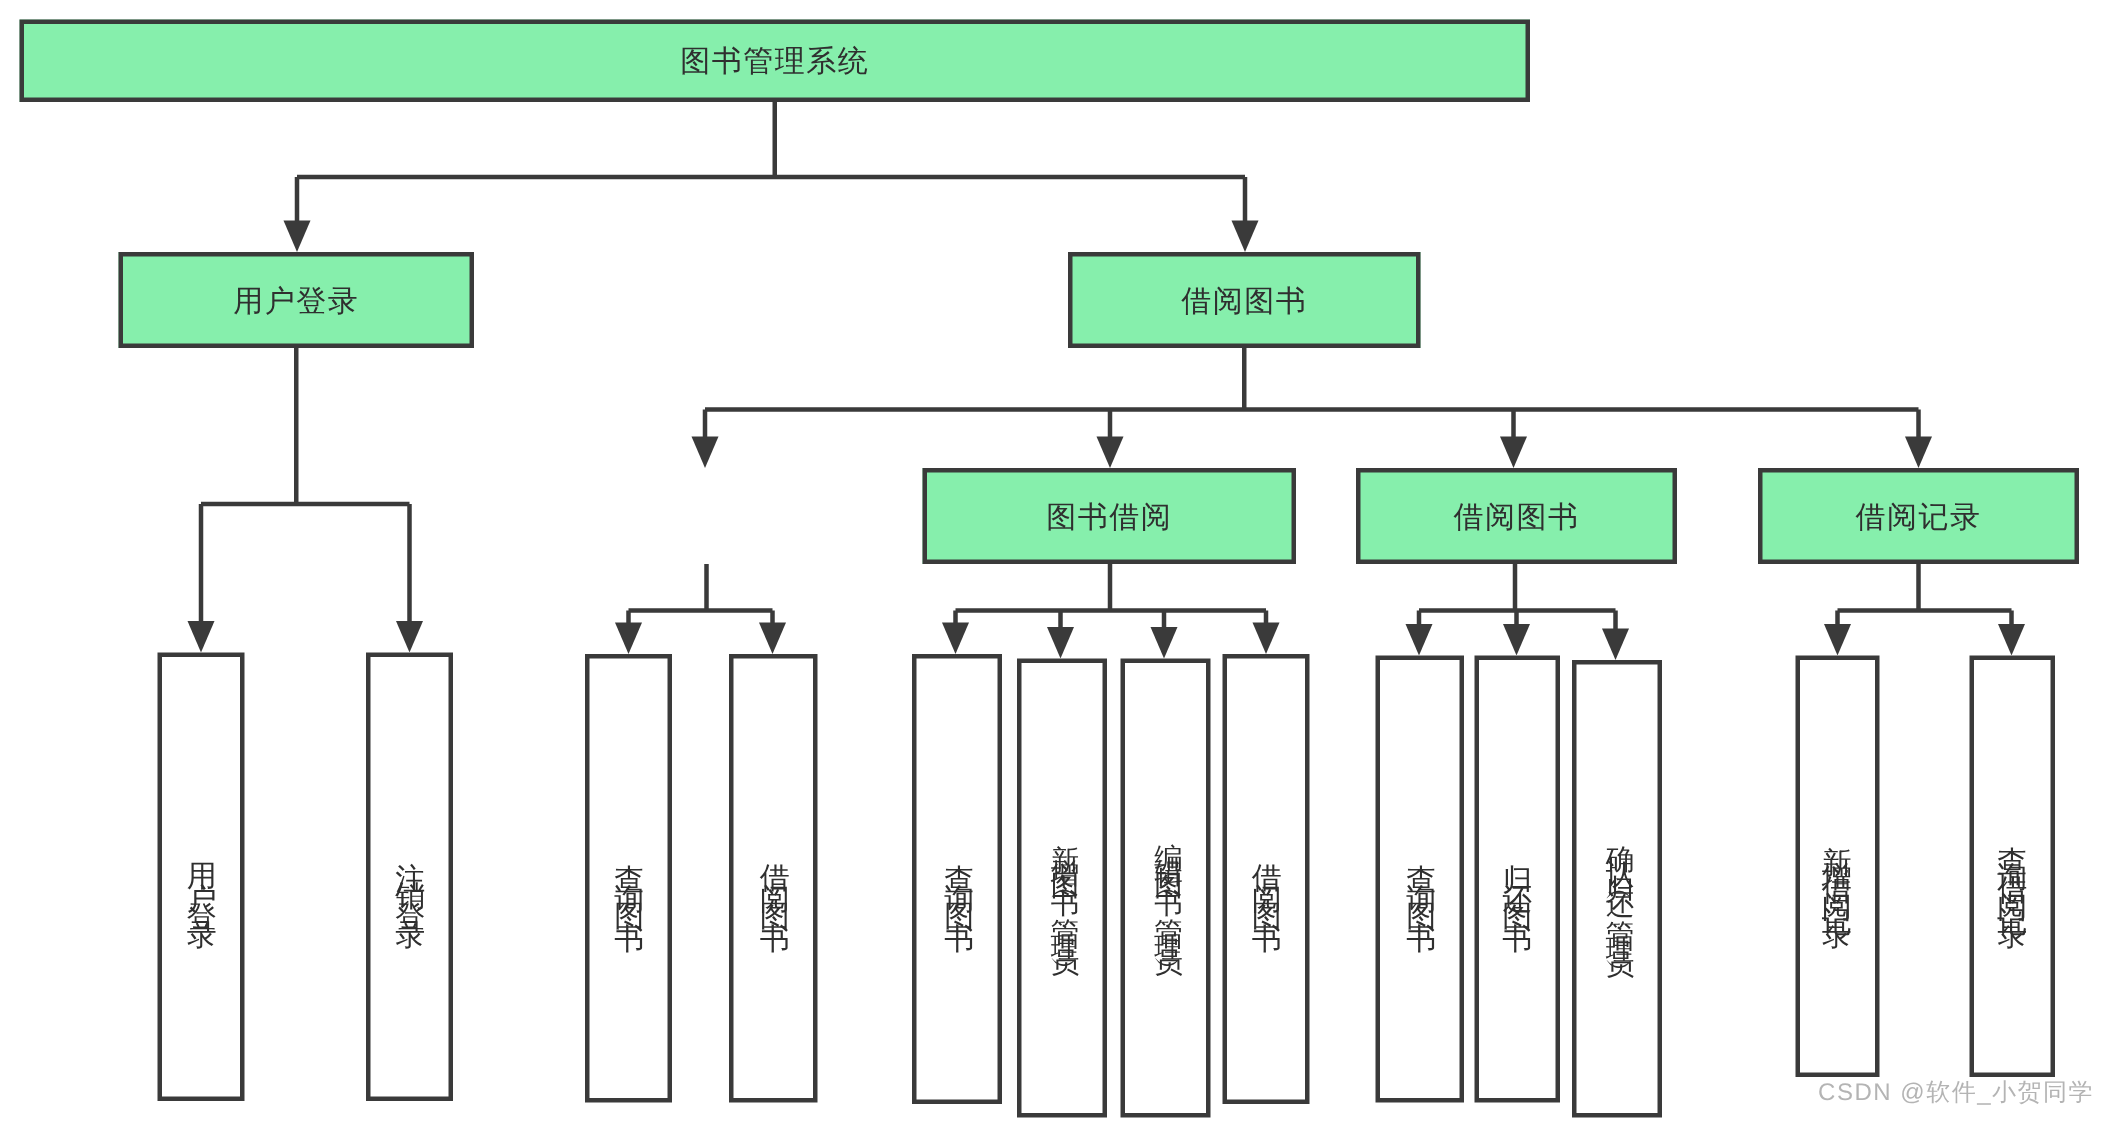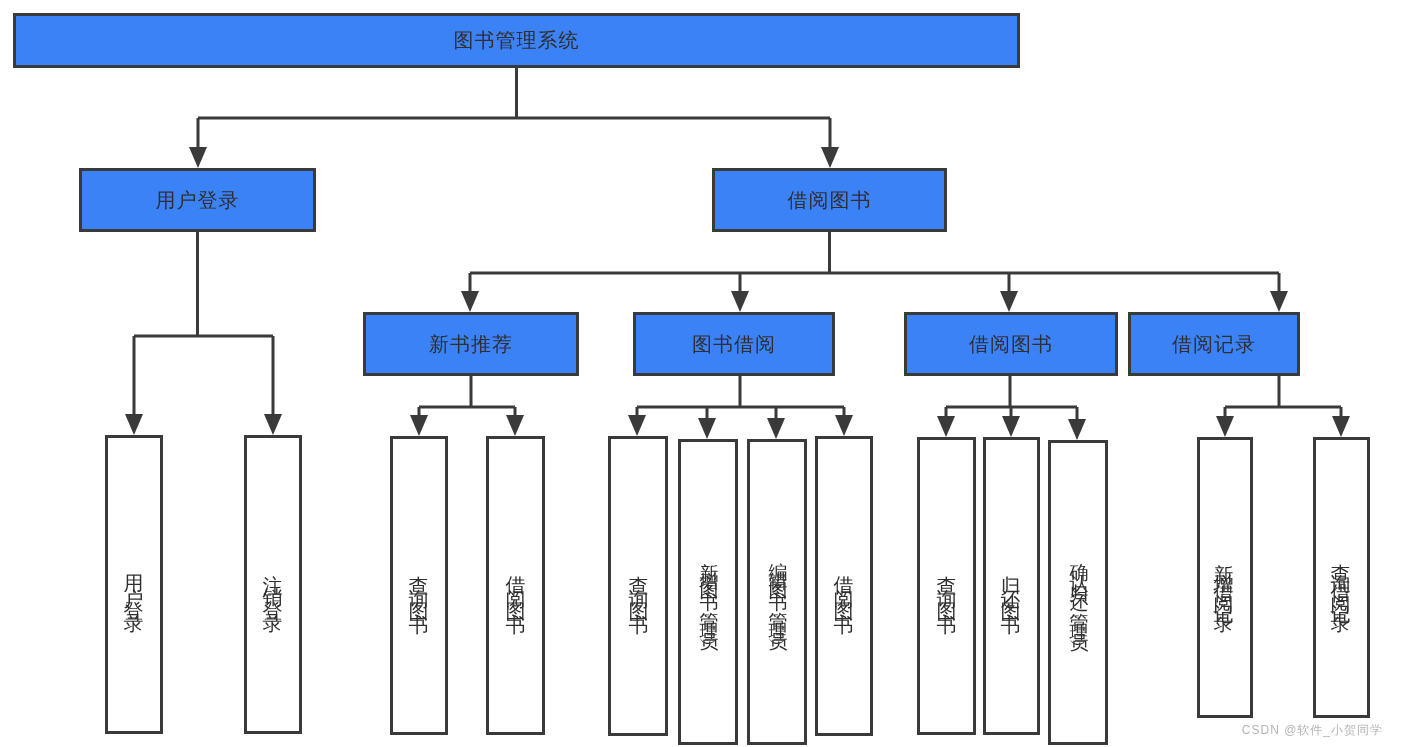--- a/index.html
+++ b/index.html
@@ -22,21 +22,21 @@
     background: var(--background);
   }
   .wires {
     position: absolute; left: 0; top: 0;
     color: var(--line);
     pointer-events: none;
   }
   .hnode {
     position: absolute;
     border: 3px solid var(--line);
-    background: #3b82f6;
+    background: #86efac;
     display: flex; align-items: center; justify-content: center;
     font-size: 20px;
     letter-spacing: 1px;
     color: var(--text);
     white-space: nowrap;
   }
   .vnode {
     position: absolute;
     border: 3px solid var(--line);
     background: #fff;
@@ -45,22 +45,22 @@
     text-align: center;
     line-height: 52px;
     font-size: 20px;
     color: var(--text);
   }
   .vshort { letter-spacing: 13px; }
   .vmed   { letter-spacing: 10px; }
   .vlong  { font-size: 19px; letter-spacing: 10px; }
   .watermark {
     position: absolute;
-    right: 22px; bottom: 8px;
-    font-size: 12px;
+    right: 9px; bottom: 8px;
+    font-size: 16px;
     color: var(--watermark);
     letter-spacing: 1px;
     text-shadow: 0 0 2px #ffffff;
     z-index: 5;
     white-space: nowrap;
   }
 </style>
 </head>
 <body>
 
@@ -97,24 +97,23 @@
       <polygon points="1216,416 1234,416 1225,437"></polygon>
       <polygon points="1332,416 1350,416 1341,437"></polygon>
     </g>
   </svg>
 
   <div class="hnode" style="left:13px;top:13px;width:1007px;height:55px">图书管理系统</div>
 
   <div class="hnode" style="left:79px;top:168px;width:237px;height:64px">用户登录</div>
   <div class="hnode" style="left:712px;top:168px;width:235px;height:64px">借阅图书</div>
 
-  <div class="hnode" style="left:363px;top:312px;width:216px;height:64px">新书推荐</div>
-  <div class="hnode" style="left:633px;top:312px;width:202px;height:64px">图书借阅</div>
+  <div class="hnode" style="left:615px;top:312px;width:249px;height:64px">图书借阅</div>
   <div class="hnode" style="left:904px;top:312px;width:214px;height:64px">借阅图书</div>
-  <div class="hnode" style="left:1128px;top:312px;width:172px;height:64px">借阅记录</div>
+  <div class="hnode" style="left:1172px;top:312px;width:214px;height:64px">借阅记录</div>
 
   <div class="vnode vshort" style="left:105px;top:435px;width:58px;height:299px">用户登录</div>
   <div class="vnode vshort" style="left:244px;top:435px;width:58px;height:299px">注销登录</div>
 
   <div class="vnode vshort" style="left:390px;top:436px;width:58px;height:299px">查询图书</div>
   <div class="vnode vshort" style="left:486px;top:436px;width:59px;height:299px">借阅图书</div>
 
   <div class="vnode vshort" style="left:608px;top:436px;width:60px;height:300px">查询图书</div>
   <div class="vnode vlong" style="left:678px;top:439px;width:60px;height:306px">新增图书（管理员）</div>
   <div class="vnode vlong" style="left:747px;top:439px;width:60px;height:306px">编辑图书（管理员）</div>

